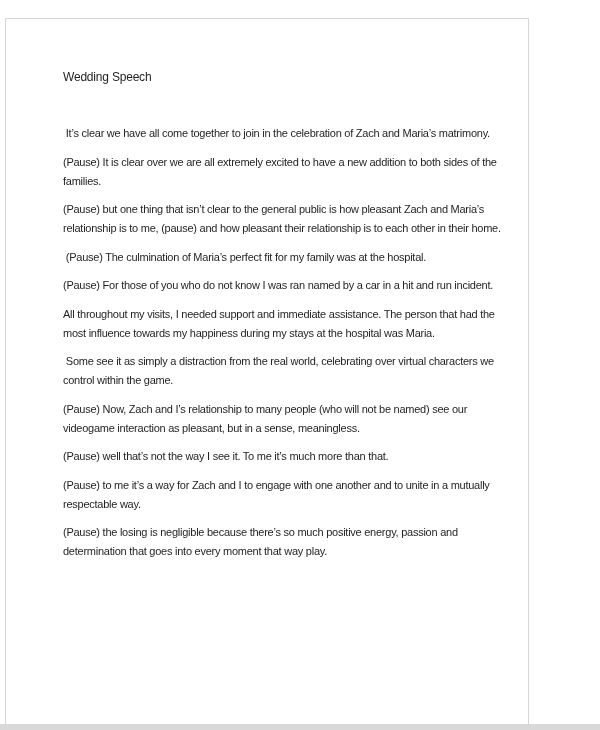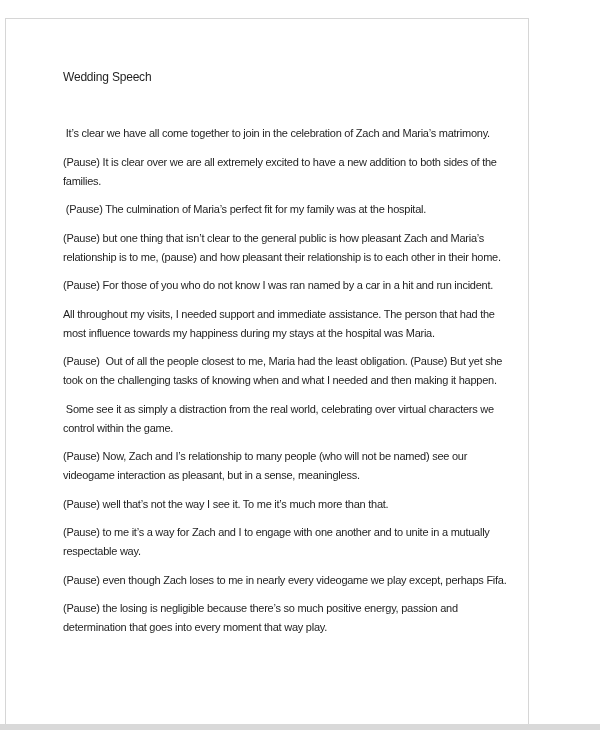--- a/index.html
+++ b/index.html
@@ -57,33 +57,30 @@
 </style>
 </head>
 <body>
 
 <div class="sheet">
   <div class="content">
     <h1 class="doc-title">Wedding Speech</h1>
     <p class="para"> It’s clear we have all come together to join in the celebration of Zach and Maria’s matrimony.</p>
     <p class="para">(Pause) It is clear over we are all extremely excited to have a new addition to both sides of the
 families.</p>
-    <p class="para"> (Pause) The culmination of Maria’s perfect fit for my family was at the hospital.</p>
     <p class="para">(Pause) but one thing that isn’t clear to the general public is how pleasant Zach and Maria’s
 relationship is to me, (pause) and how pleasant their relationship is to each other in their home.</p>
+    <p class="para"> (Pause) The culmination of Maria’s perfect fit for my family was at the hospital.</p>
     <p class="para">(Pause) For those of you who do not know I was ran named by a car in a hit and run incident.</p>
     <p class="para">All throughout my visits, I needed support and immediate assistance. The person that had the
 most influence towards my happiness during my stays at the hospital was Maria.</p>
-    <p class="para">(Pause)  Out of all the people closest to me, Maria had the least obligation. (Pause) But yet she
-took on the challenging tasks of knowing when and what I needed and then making it happen.</p>
     <p class="para"> Some see it as simply a distraction from the real world, celebrating over virtual characters we
 control within the game.</p>
     <p class="para">(Pause) Now, Zach and I’s relationship to many people (who will not be named) see our
 videogame interaction as pleasant, but in a sense, meaningless.</p>
     <p class="para">(Pause) well that’s not the way I see it. To me it’s much more than that.</p>
     <p class="para">(Pause) to me it’s a way for Zach and I to engage with one another and to unite in a mutually
 respectable way.</p>
-    <p class="para">(Pause) even though Zach loses to me in nearly every videogame we play except, perhaps Fifa.</p>
     <p class="para">(Pause) the losing is negligible because there’s so much positive energy, passion and
 determination that goes into every moment that way play.</p>
   </div>
 </div>
 <div class="bottom-shadow"></div>
 
 </body></html>

